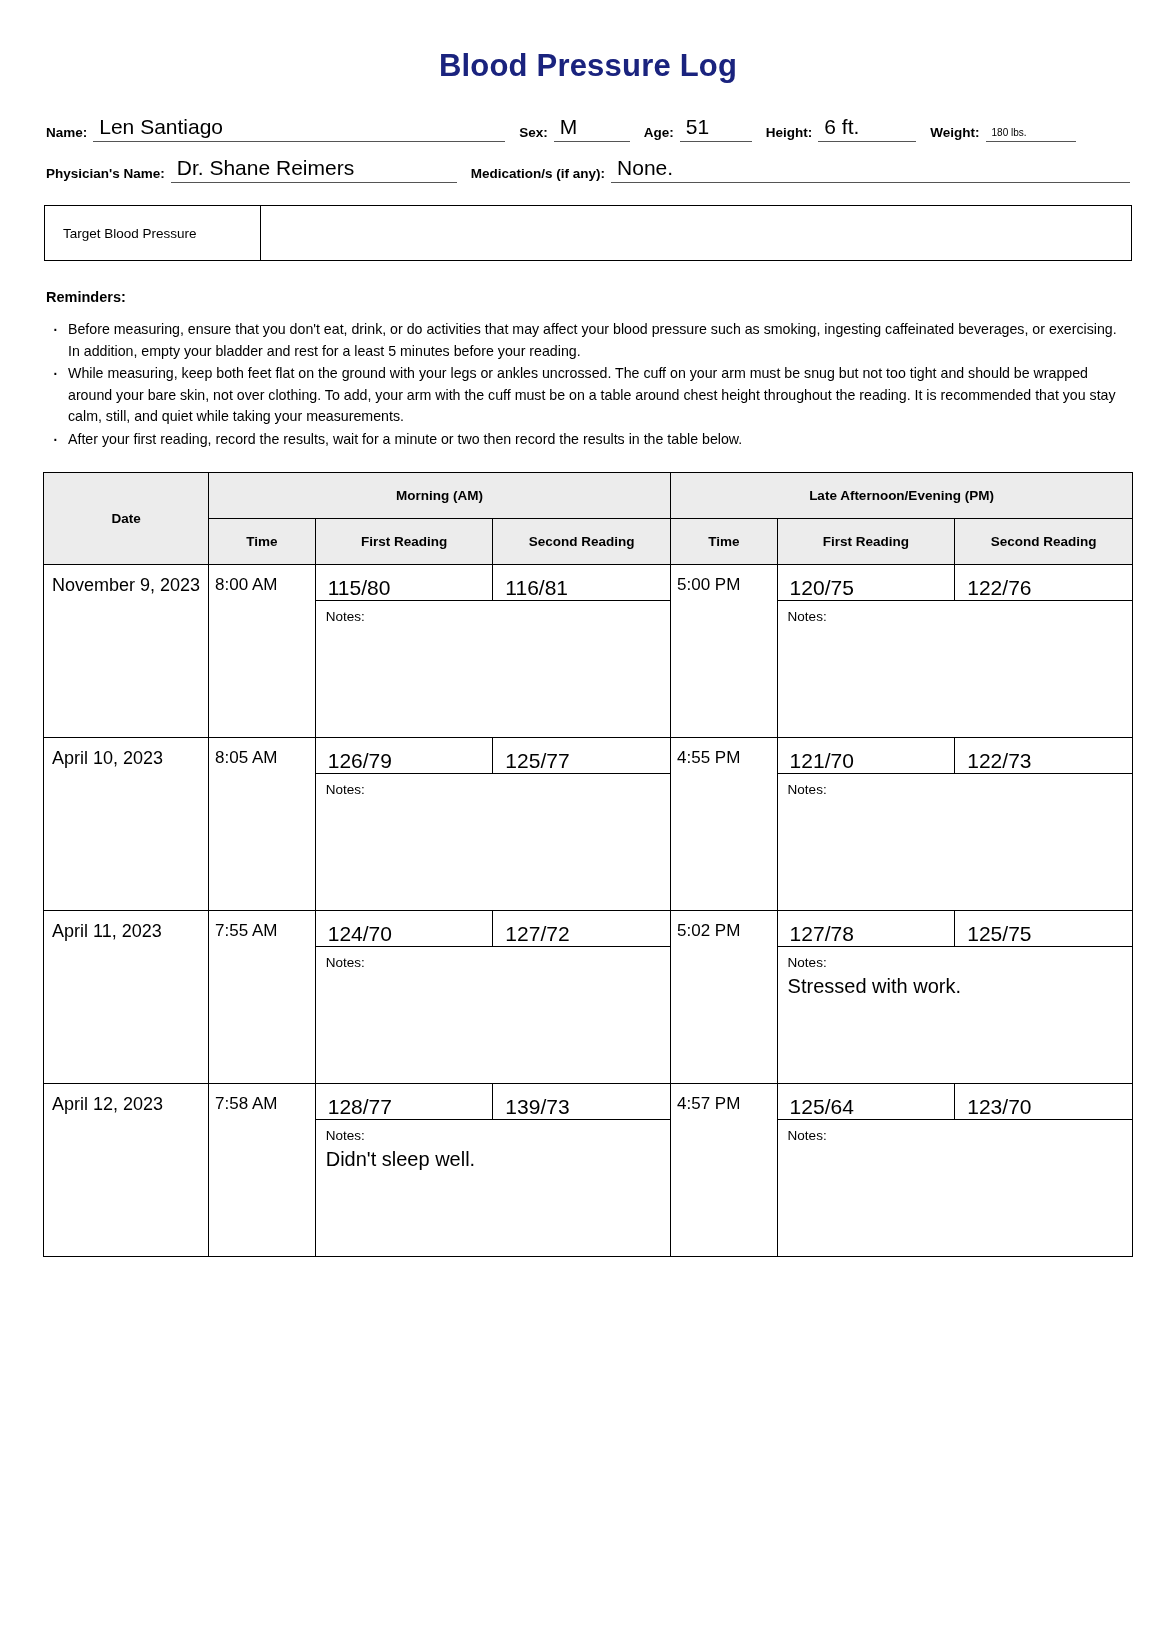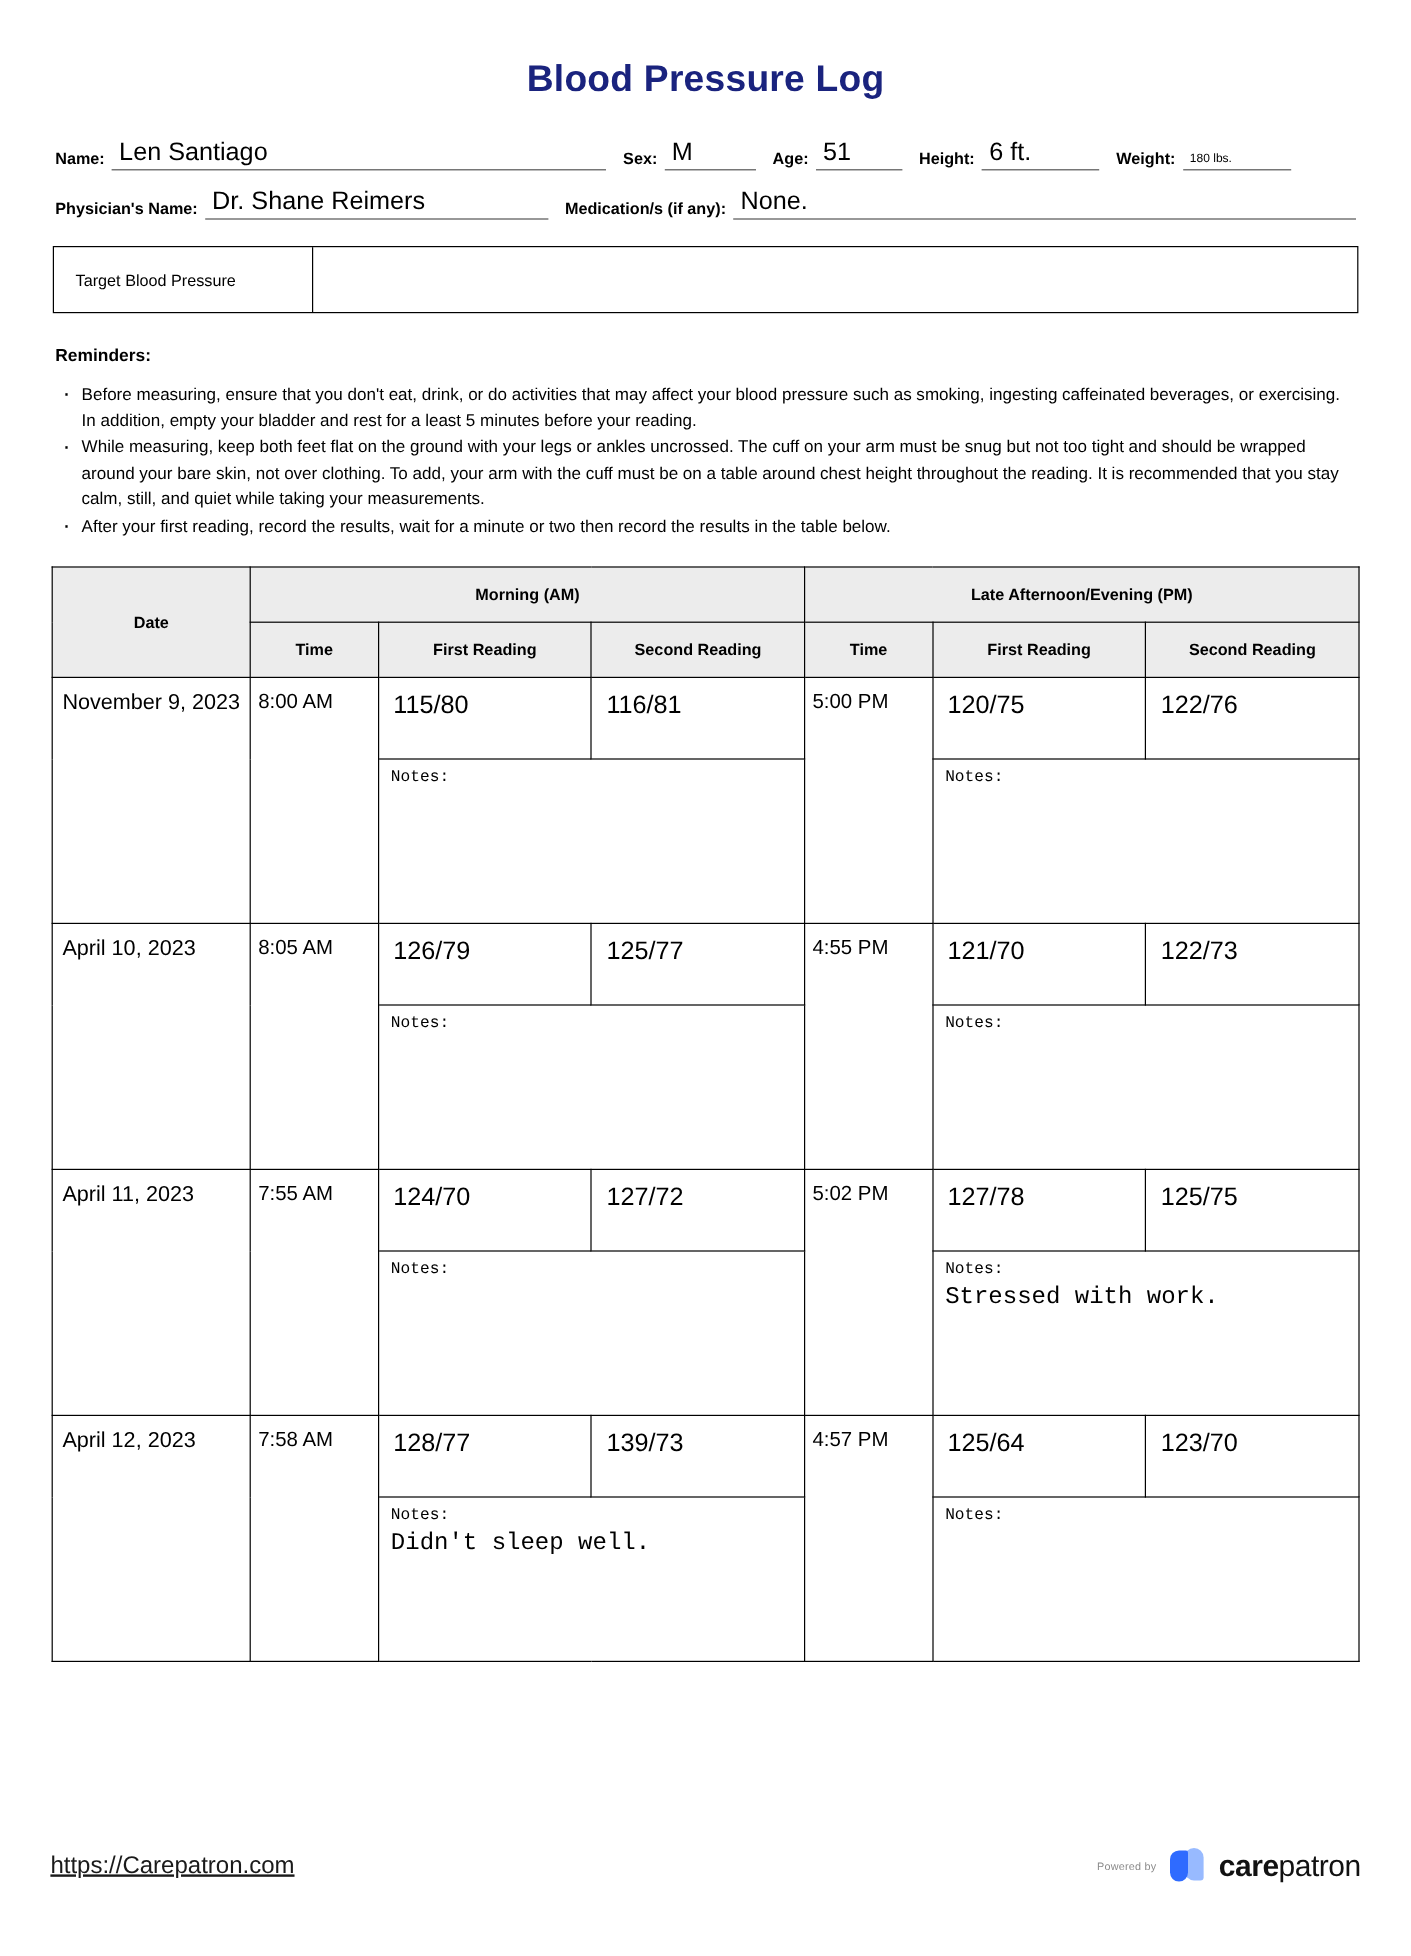--- a/index.html
+++ b/index.html
@@ -182,26 +182,25 @@
   }
   td.time-cell {
     font-size: 17px;
     padding: 10px 4px 0 6px;
     text-align: left;
     white-space: nowrap;
   }
   td.reading-cell {
     font-size: 21px;
     padding: 11px 0 0 12px;
-    height: 68px;
+    height: 36px;
   }
   td.notes-cell {
     padding: 8px 0 0 10px;
     height: 137px;
-    font-family: Liberation Mono, monospace;
   }
   .notes-label {
     font-size: 13.5px;
     display: block;
     margin-bottom: 4px;
   }
   .notes-text {
     font-size: 20px;
     display: block;
     line-height: 1.2;
@@ -421,27 +420,14 @@
         </td>
         <td class="notes-cell" colspan="2">
           <span class="notes-label">Notes:</span>
           <span class="notes-text"></span>
         </td>
       </tr>
 
     </tbody>
   </table>
 
-  <div class="footer">
-    <a class="site-link" href="#">https://Carepatron.com</a>
-    <div class="brand">
-      <span class="powered">Powered by</span>
-      <span class="brand-logo">
-        <span class="blob-b"></span>
-        <span class="blob-a"></span>
-      </span>
-      <span class="brand-name">
-        <span class="b1">care</span><span class="b2">patron</span>
-      </span>
-    </div>
-  </div>
 
 </div>
 
 </body></html>

